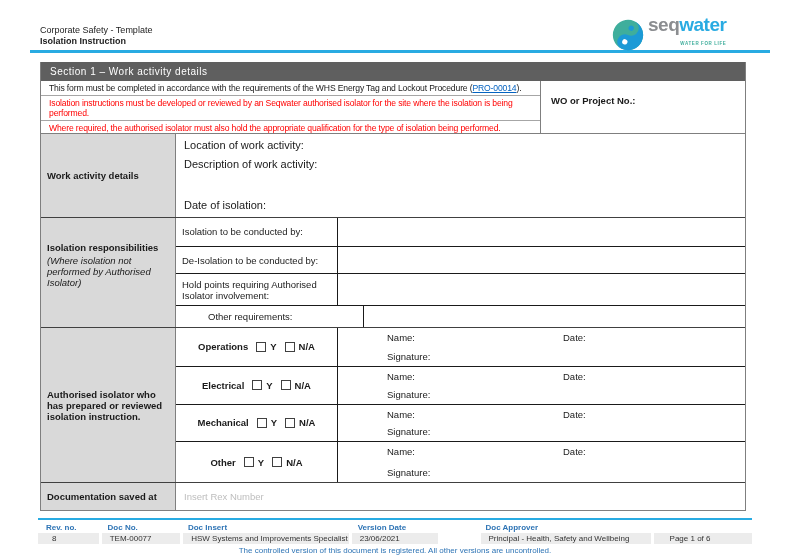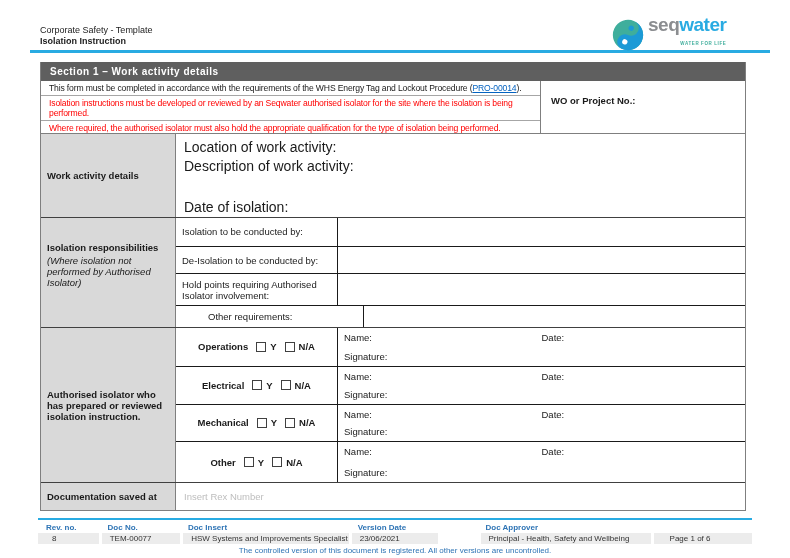--- a/index.html
+++ b/index.html
@@ -16,55 +16,55 @@
 
   .logo { position:absolute; left:612px; top:16px; display:flex; align-items:center; }
   .logo svg { width:32px; height:32px; }
   .logo-text { margin-left:4px; font-size:19px; font-weight:bold; letter-spacing:-0.5px; line-height:18px; }
   .logo-seq { color:#8B8D90; }
   .logo-water { color:#29ABE2; }
   .logo-tag { font-size:4.5px; font-weight:bold; color:#3FAE9C; letter-spacing:0.6px; text-align:right; margin-top:1px; }
 
   
   .doc { position:absolute; left:40px; top:62px; width:706px; border:1px solid #7f7f7f; border-top:none; }
-  .sec-bar { height:19px; background:#5f5f5f; color:#ffffff; font-size:10px; font-weight:bold;
+  .sec-bar { height:19px; background:#5f5f5f; color:#ffffff; font-size:10px; font-weight:normal;
              letter-spacing:0.5px; display:flex; align-items:center; padding-left:8px; border:1px solid #5f5f5f; }
 
   
   .instr-wrap { display:flex; height:53px; border-bottom:1px solid #7f7f7f; }
   .instr-left { width:500px; border-right:1px solid #7f7f7f; }
   .instr-row { padding:2px 8px 1px 8px; font-size:8.6px; line-height:10.5px; letter-spacing:-0.15px; border-bottom:1px solid #a6a6a6; }
   .instr-row:last-child { border-bottom:none; }
   .instr-row.one-line { white-space:nowrap; }
   .instr-red { color:#FF0000; }
   .doc-link { color:#0563C1; text-decoration:underline; cursor:pointer; }
   .wo-cell { flex:1; font-size:9.5px; font-weight:bold; padding:14px 0 0 10px; }
 
   
   .sect { display:flex; border-bottom:1px solid #404040; }
   .col-label { width:135px; background:#D9D9D9; font-size:9.5px; padding:6px; border-right:1px solid #7f7f7f; }
   .col-label b { font-weight:bold; }
   .col-label .note { font-style:italic; font-weight:normal; margin-top:2px; }
 
   
-  .wa-cell { flex:1; position:relative; font-size:14px; }
+  .wa-cell { flex:1; position:relative; font-size:11px; }
   .wa-line { position:absolute; left:8px; }
 
   
   .sub-rows { flex:1; display:flex; flex-direction:column; }
   .sub-row { display:flex; border-bottom:1px solid #1a1a1a; }
   .sub-row:last-child { border-bottom:none; }
   .sub-mid { width:162px; border-right:1px solid #1a1a1a; font-size:9.5px; display:flex; align-items:center; padding:2px 6px; }
   .sub-right { flex:1; position:relative; }
 
   .chk-mid { justify-content:center; gap:8px; font-weight:bold; padding:0; }
   .chk-group { display:flex; align-items:center; gap:4px; }
   .chkbox { width:10px; height:10px; border:1.2px solid #404040; background:#fff; display:inline-block; }
 
-  .nds { font-size:9.5px; }
+  .nds { font-size:9.5px;margin-left:43px; }
   .nds .name  { position:absolute; left:6px; top:4px; }
   .nds .date  { position:absolute; left:50%; top:4px; }
   .nds .sig   { position:absolute; left:6px; bottom:4px; }
 
   
   .doc-save { display:flex; height:27px; }
   .doc-save .col-label { display:flex; align-items:center; font-weight:bold; }
   .placeholder-cell { flex:1; display:flex; align-items:center; padding-left:8px; font-size:9.5px; color:#BDBDBD; }
 
   

